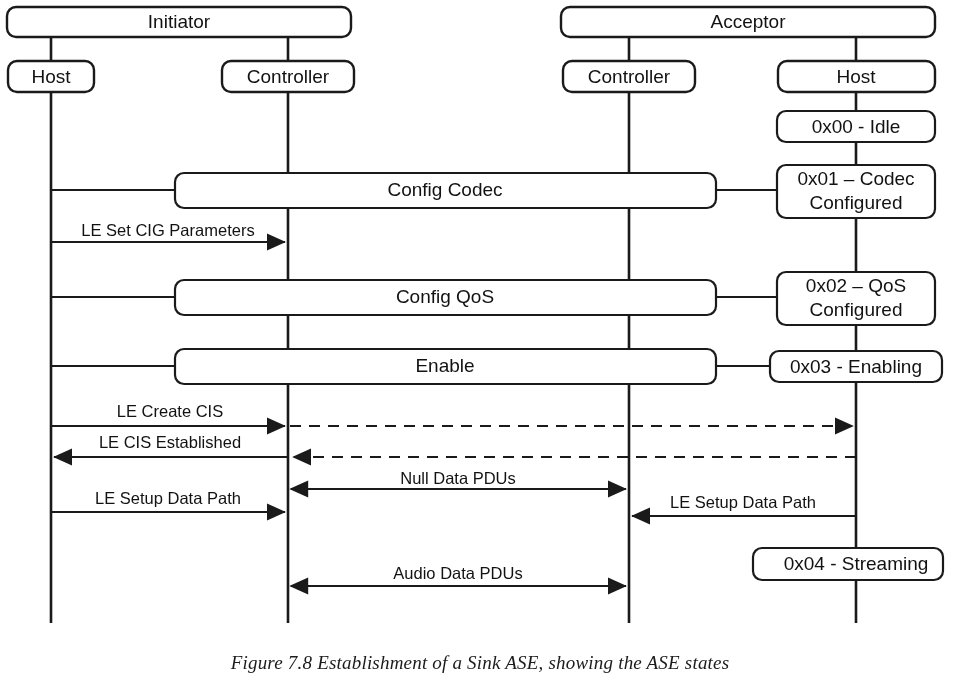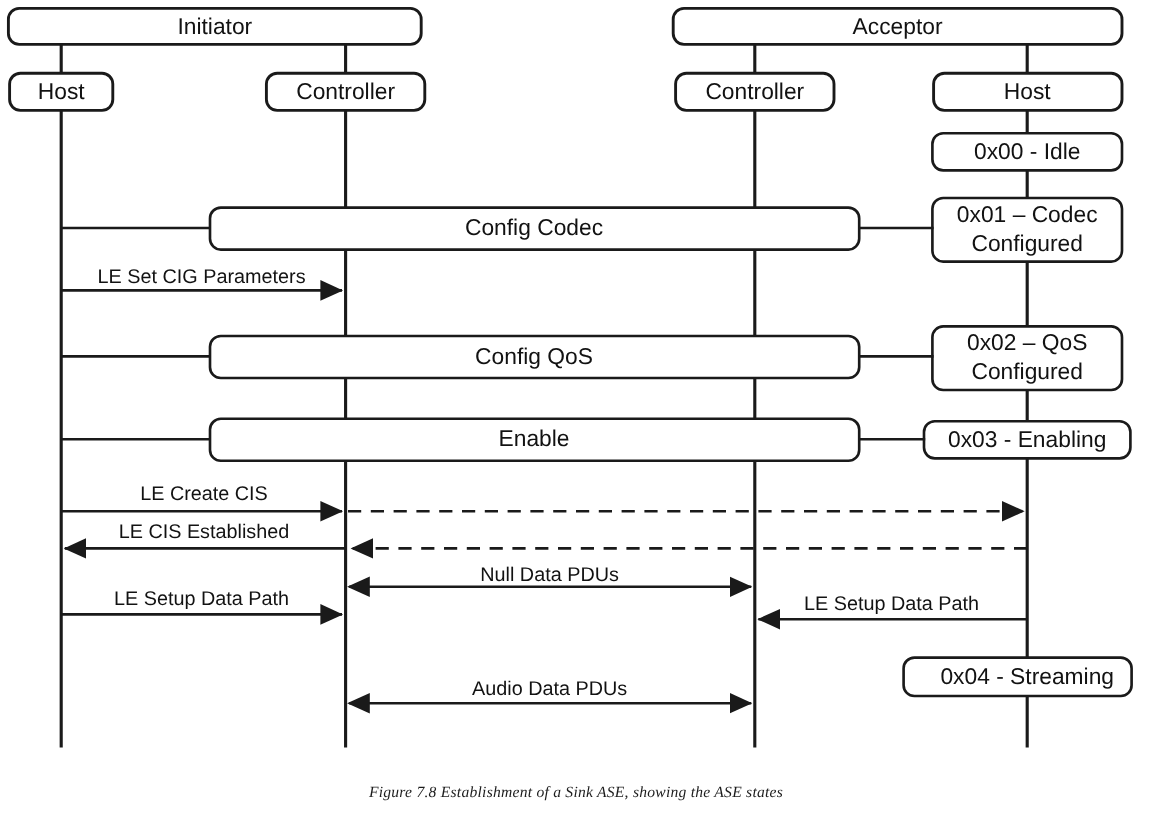--- a/index.html
+++ b/index.html
@@ -74,21 +74,21 @@
     stroke-dasharray: 11 8;
   }
   .caption {
     position: absolute;
     left: 0;
     top: 652px;
     width: 960px;
     text-align: center;
     font-family: "Liberation Serif", serif;
     font-style: italic;
-    font-size: 13px;
+    font-size: 19px;
     color: #1c1c1c;
     letter-spacing: 0.2px;
   }
   .watermark {
     position: absolute;
     right: 8px;
     top: 704px;
     font-family: "Liberation Sans", sans-serif;
     font-size: 10.5px;
     color: #b9b9b9;

